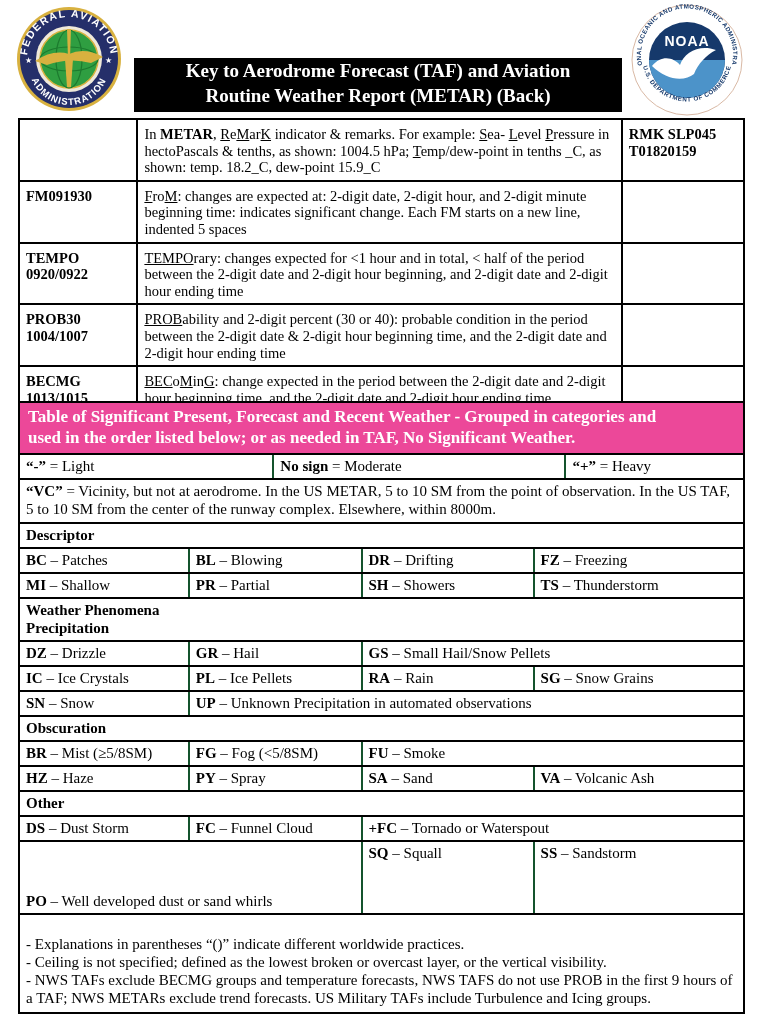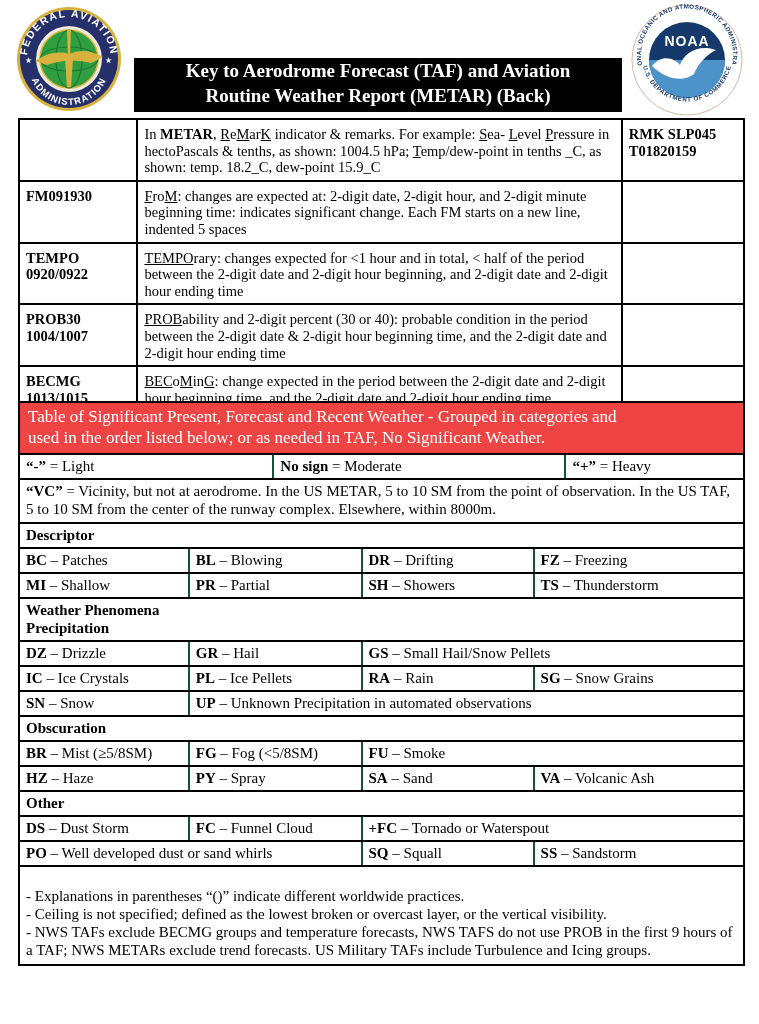--- a/index.html
+++ b/index.html
@@ -23,21 +23,21 @@
   .t2{position:absolute;left:18px;top:401px;width:727px;border:2px solid #000;
       box-sizing:border-box;font-size:15px;line-height:18px}
   .t2 > *{border-top:2px solid #000}
   .t2 > :first-child{border-top:0}
   .t2 .rows-ct{border-top:0}
   .rows-ct .t2row{border-top:2px solid #000}
   .t2row{display:grid;grid-template-columns:23.2% 23.9% 23.8% 29.1%}
   .t2row.gi{grid-template-columns:34.9% 40.4% 24.7%}
   .t2 .cell{padding:2px 6px 3px;box-sizing:border-box}
   .t2 .cell + .cell{border-left:2px solid #14532d}
-  .banner2{background:#ef4444;color:#fff;font-weight:normal;font-size:17px;
+  .banner2{background:#ec4899;color:#fff;font-weight:bold;font-size:17px;
            line-height:21px;padding:3px 8px 5px}
   .sect{font-weight:bold;padding:2px 6px 3px}
   .gap1{}
   .vcrow{padding:2px 6px 4px}
   .notes{padding:20px 6px 5px}
   .b{font-weight:bold}
   .u{text-decoration:underline}
 </style>
 </head>
 <body>
@@ -210,21 +210,21 @@
     <div class="sect gap1">
       <div>Other</div>
     </div>
     <div class="rows-ct">
         <div class="t2row g4">
           <div class="cell"><span class="b">DS</span><span> – Dust Storm</span></div>
           <div class="cell"><span class="b">FC</span><span> – Funnel Cloud</span></div>
           <div class="cell" style="grid-column: span 2;"><span class="b">+FC</span><span> – Tornado or Waterspout</span></div>
         </div>
         <div class="t2row g4">
-          <div class="cell" style="grid-column: span 2;"><span class="b">PO</span><span> – Well developed dust or sand whirls</span></div>
+          <div class="cell" style="grid-column: span 2; margin-top: 48px;"><span class="b">PO</span><span> – Well developed dust or sand whirls</span></div>
           <div class="cell"><span class="b">SQ</span><span> – Squall</span></div>
           <div class="cell"><span class="b">SS</span><span> – Sandstorm</span></div>
         </div>
       </div>
 
     <div class="notes">
       <div>- Explanations in parentheses “()” indicate different worldwide practices.</div>
       <div>- Ceiling is not specified; defined as the lowest broken or overcast layer, or the vertical visibility.</div>
       <div>- NWS TAFs exclude BECMG groups and temperature forecasts, NWS TAFS do not use PROB in the first 9 hours of a TAF; NWS METARs exclude trend forecasts. US Military TAFs include Turbulence and Icing groups.</div>
     </div>

